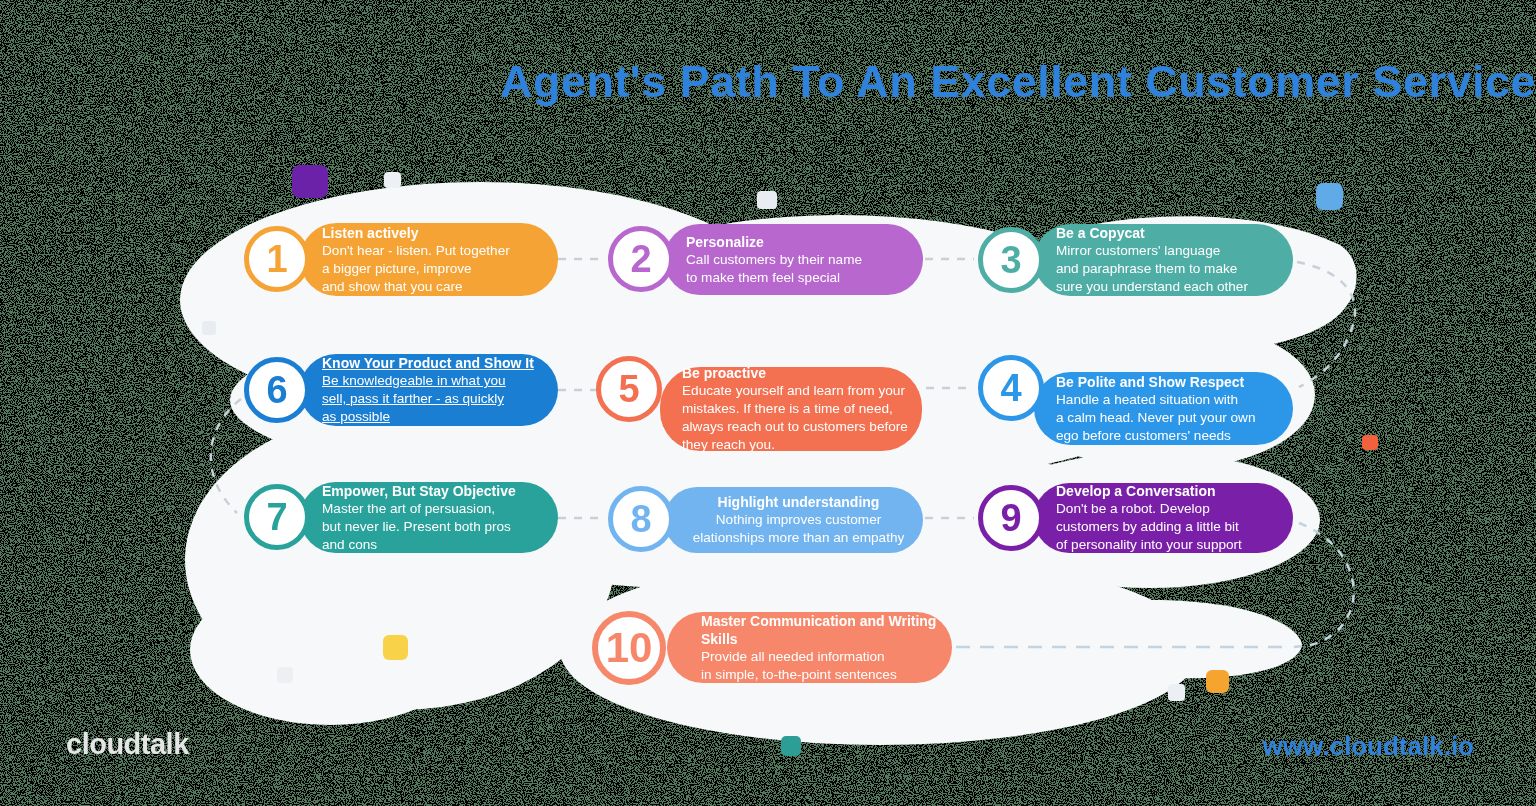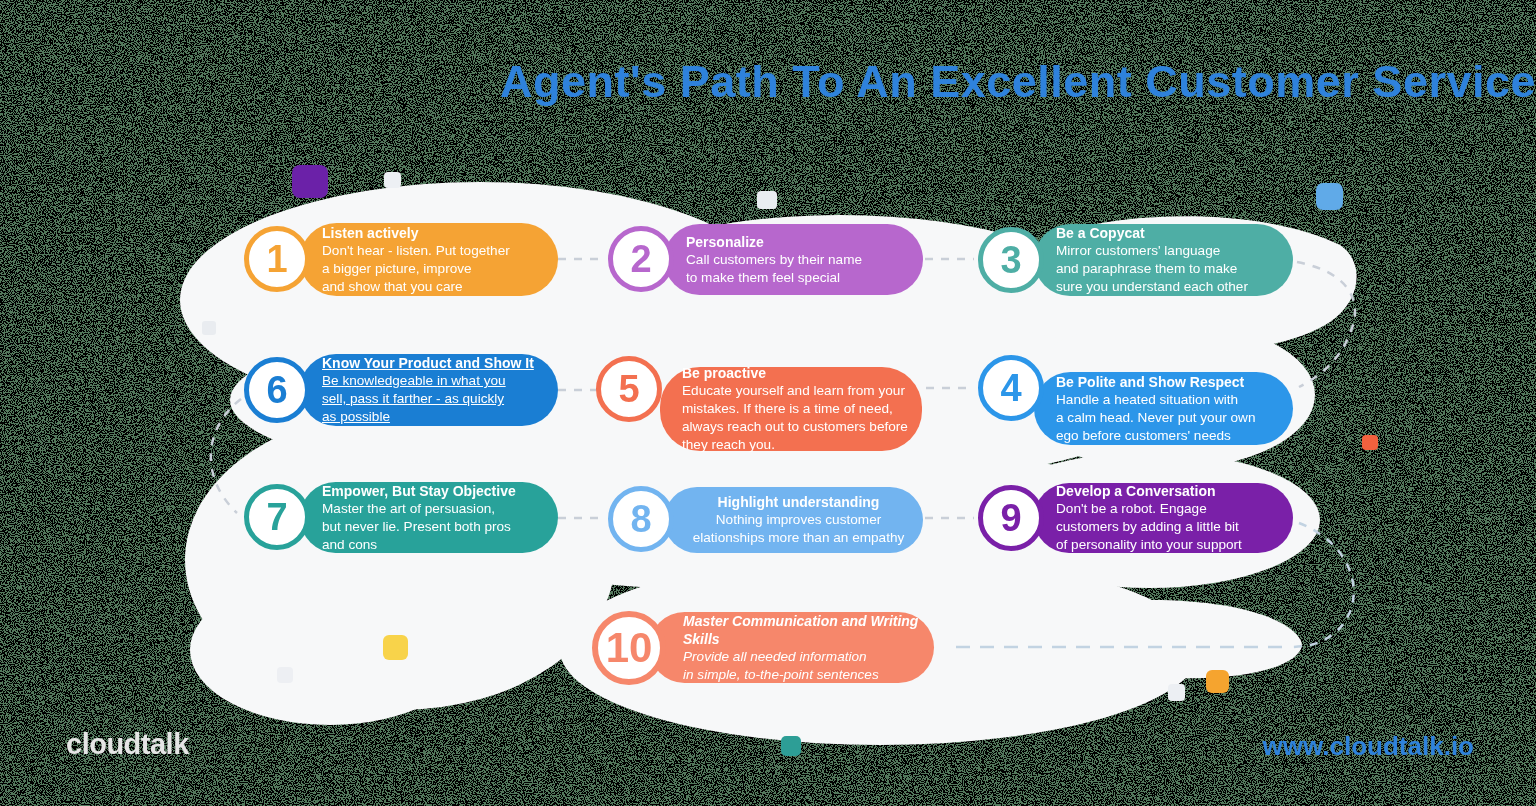--- a/index.html
+++ b/index.html
@@ -177,29 +177,29 @@
       <div class="heading">Highlight understanding</div>
       <div class="body">Nothing improves customer
 elationships more than an empathy</div>
     </div>
     <div class="numc small" style="left:608px;top:486px;">8</div>
   </div>
 
   <div class="layer" style="--c: #7A20A8;">
     <div class="pill" style="left:1034px;top:483px;width:259px;height:70px;">
       <div class="heading">Develop a Conversation</div>
-      <div class="body">Don't be a robot. Engage
+      <div class="body">Don't be a robot. Develop
 customers by adding a little bit
 of personality into your support</div>
     </div>
     <div class="numc small" style="left:978px;top:485px;">9</div>
   </div>
 
   <div class="layer" style="--c: #F6876B;">
-    <div class="pill" style="left:649px;top:612px;width:285px;height:71px;padding-left:34px;font-style:italic;">
+    <div class="pill" style="left:667px;top:612px;width:285px;height:71px;padding-left:34px;">
       <div class="heading">Master Communication and Writing Skills</div>
       <div class="body">Provide all needed information
 in simple, to-the-point sentences</div>
     </div>
     <div class="numc big" style="left:592px;top:611px;">10</div>
   </div>
 
   <div id="logo">cloudtalk</div>
   <div id="website">www.cloudtalk.io</div>
 

